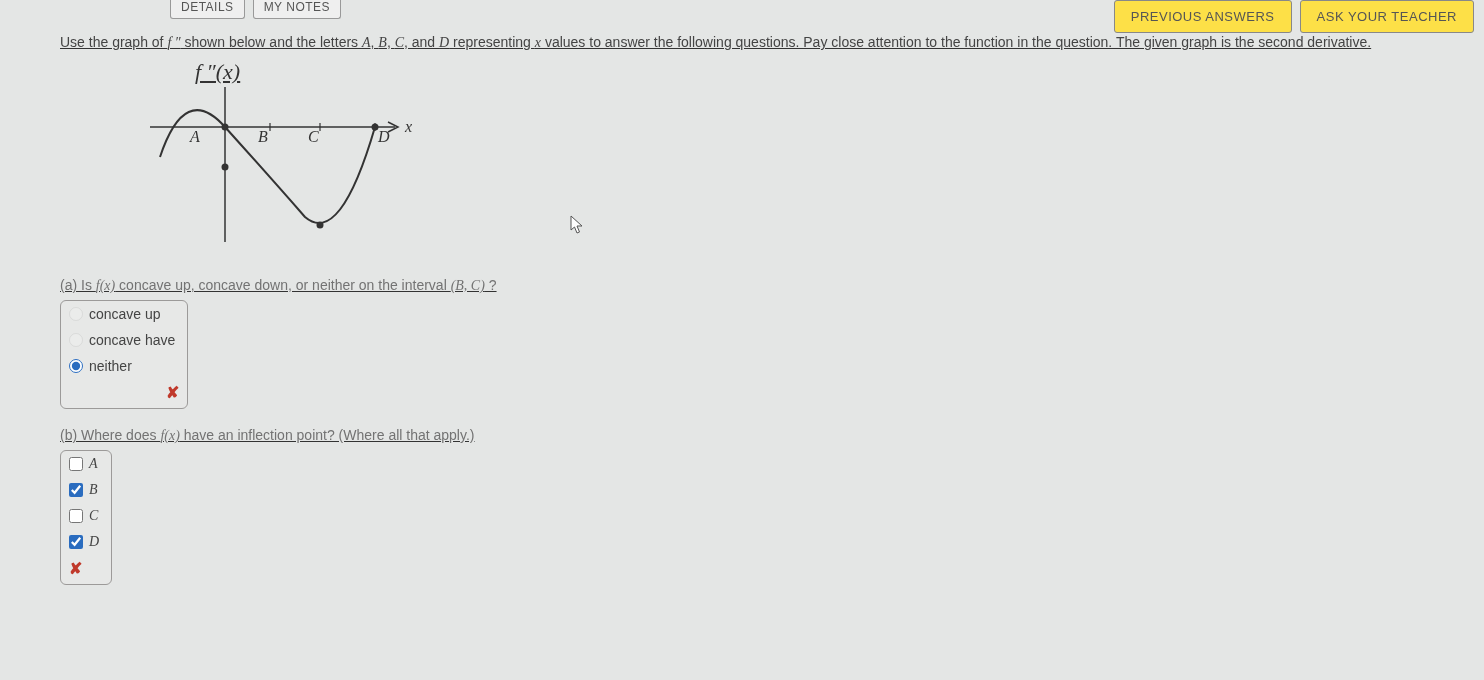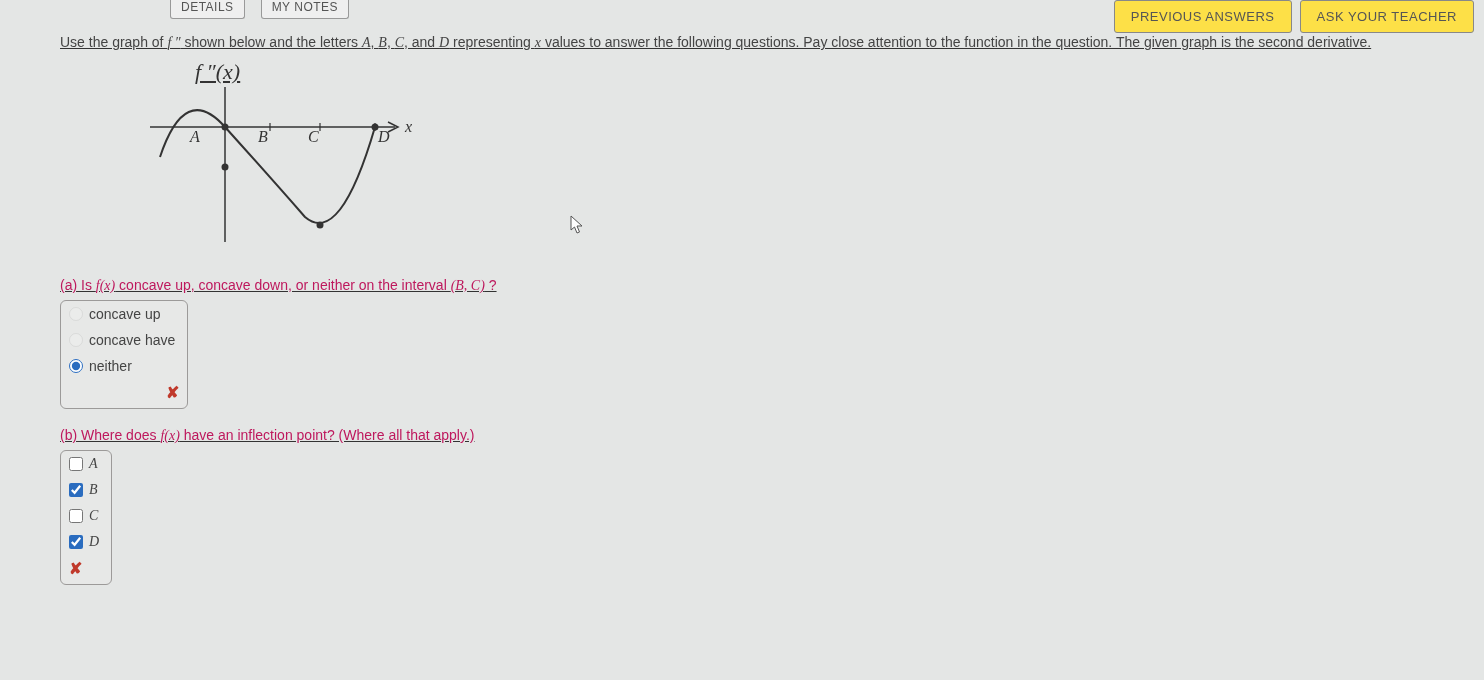--- a/index.html
+++ b/index.html
@@ -14,21 +14,21 @@
   }
   .top-buttons-row {
     display: flex;
     align-items: flex-start;
     padding: 0 10px 5px 170px;
     position: relative;
     height: 22px;
   }
   .partial-btn-group {
     display: flex;
-    gap: 16px;
+    gap: 8px;
     text-align: center;
   }
   .btn-outline-partial {
     border: 1px solid #999;
     border-top: none;
     background: #efefef;
     color: #555;
     padding: 0 10px 4px 10px;
     font-size: 12px;
     letter-spacing: 0.5px;
@@ -72,21 +72,21 @@
     color: #333;
     margin-left: 55px;
     margin-bottom: 2px;
   }
   svg.graph { display: block; }
   .question-block {
     margin-top: 18px;
     margin-bottom: 18px;
   }
   .qtext {
-    color: #be185d;
+    color: #737373;
     margin-bottom: 4px;
   }
   .qtext .fn { font-style: italic; font-family: 'Times New Roman', serif; }
   .answer-box {
     border: 1px solid #9c9a99;
     background: #e7e8e7;
     display: inline-block;
     min-width: 120px;
     padding: 0;
     margin-top: 2px;

